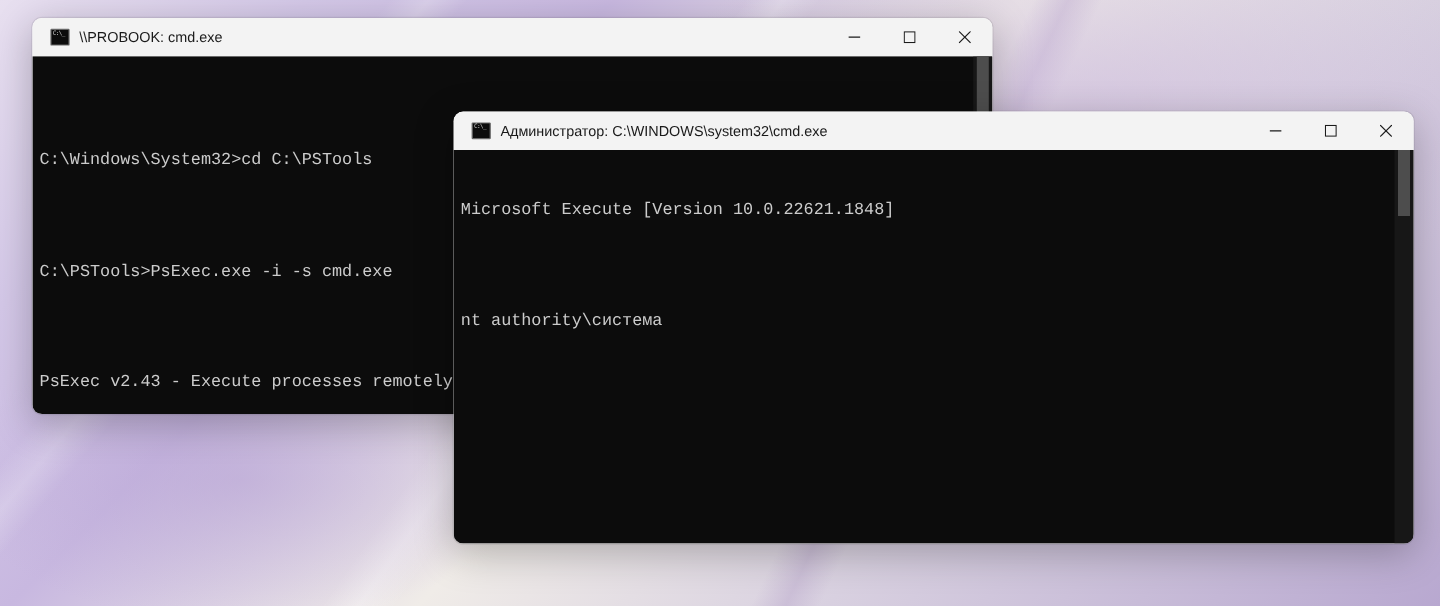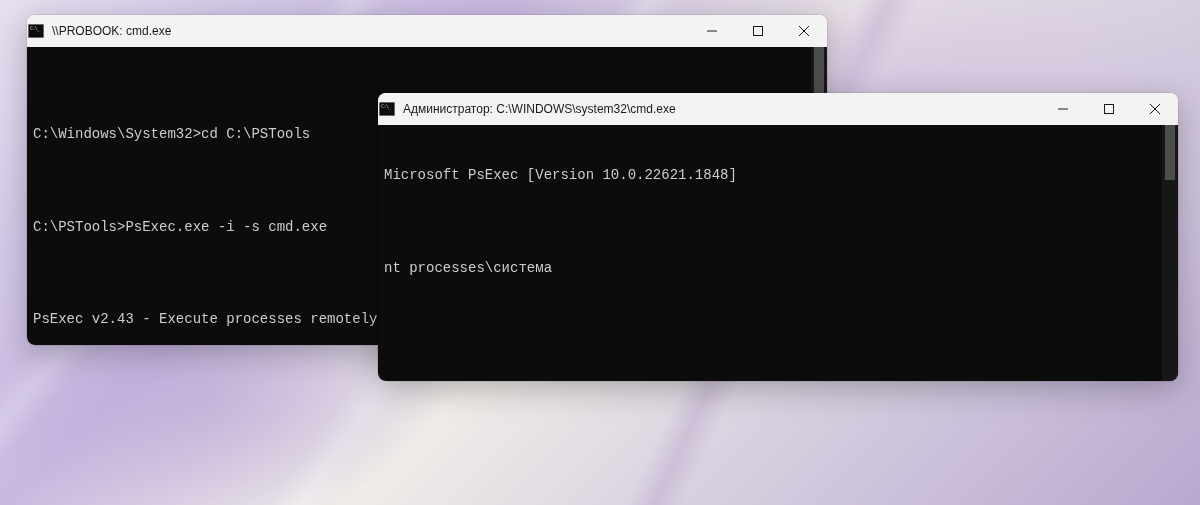--- a/index.html
+++ b/index.html
@@ -25,27 +25,27 @@
     .window {
       position: absolute;
       background: #fff;
       border-radius: 8px;
       box-shadow: 0 8px 32px rgba(0,0,0,0.25), 0 0 0 1px rgba(0,0,0,0.08);
       overflow: hidden;
       display: flex;
       flex-direction: column;
     }
     .win1 { left: 27px; top: 15px; width: 800px; height: 330px; }
-    .win2 { left: 378px; top: 93px; width: 800px; height: 288px; }
+    .win2 { left: 378px; top: 93px; width: 800px; height: 360px; }
     .titlebar {
       height: 32px;
       background: #f3f3f3;
       display: flex;
       align-items: center;
-      padding-left: 1px;
+      padding-left: 15px;
       flex-shrink: 0;
     }
     .titlebar-icon {
       width: 16px;
       height: 16px;
       margin-right: 8px;
       display: flex;
       align-items: center;
       justify-content: center;
     }
@@ -185,21 +185,21 @@
       </button>
       <button class="win-btn close">
         <svg viewBox="0 0 10 10">
             <line x1="0" y1="0" x2="10" y2="10" stroke="currentColor" stroke-width="1"></line>
             <line x1="10" y1="0" x2="0" y2="10" stroke="currentColor" stroke-width="1"></line>
           </svg>
       </button>
     </div>
   </div>
   <div class="terminal">
-    <div class="line">Microsoft PsExec [Version 10.0.22621.1848]</div>
-    <div class="line"></div>
-    <div class="line">nt processes\система</div>
+    <div class="line">Microsoft Execute [Version 10.0.22621.1848]</div>
+    <div class="line"></div>
+    <div class="line">nt authority\система</div>
     <div class="line"></div>
     <div class="scrollbar">
       <div class="scrollbar-thumb"></div>
     </div>
   </div>
 </div>
 
 </body></html>

